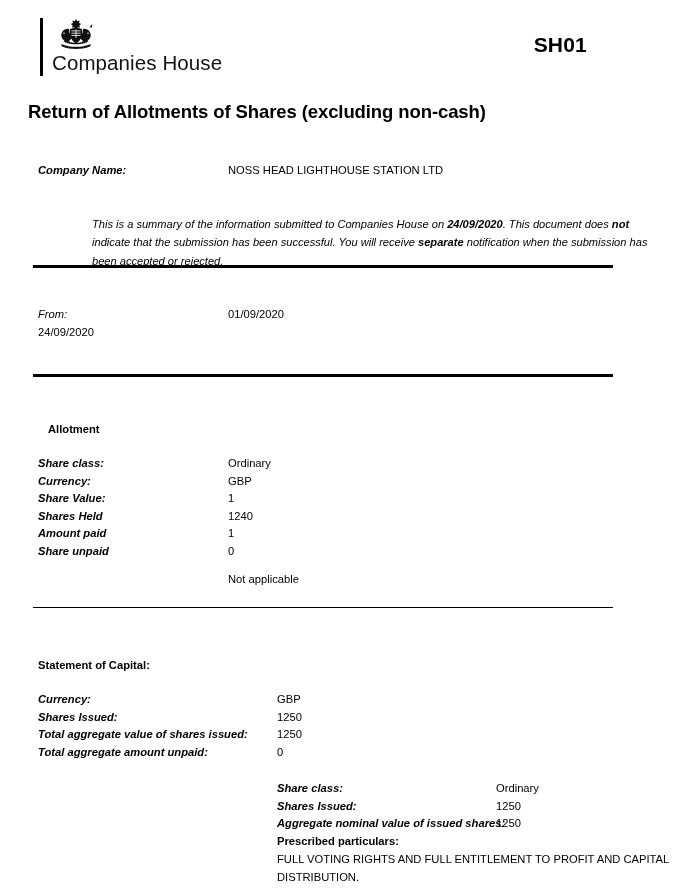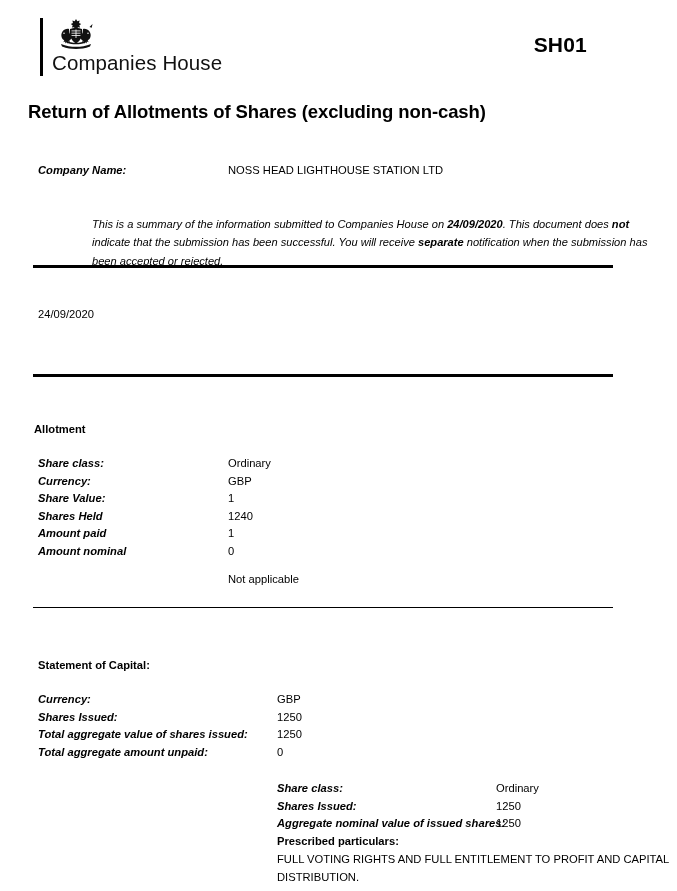--- a/index.html
+++ b/index.html
@@ -158,21 +158,21 @@
   }
 
   .section-heading {
     font-size: 11.2px;
     font-weight: bold;
     line-height: 16px;
   }
 
   .block-allotment-head {
     position: absolute;
-    left: 34px;
+    left: 48px;
     top: 421px;
   }
   .block-allotment {
     position: absolute;
     left: 38px;
     top: 455px;
   }
   .block-noncash {
     position: absolute;
     left: 228px;
@@ -255,20 +255,24 @@
       <span class="val">NOSS HEAD LIGHTHOUSE STATION LTD</span>
     </div>
   </div>
 
   <div class="disclaimer"><span>This is a summary of the information submitted to Companies House on </span><b>24/09/2020</b><span>. This document does </span><b>not</b><span> indicate that the submission has been successful. You will receive </span><b>separate</b><span> notification when the submission has been accepted or rejected.</span></div>
 
   <div class="rule-thick" id="rule-1"></div>
 
   <div class="block-dates">
     <div class="row plain col-a">
+      <span class="lbl">From:</span>
+      <span class="val">01/09/2020</span>
+    </div>
+    <div class="row plain col-a">
       <span class="val">24/09/2020</span>
     </div>
   </div>
 
   <div class="rule-thick" id="rule-2"></div>
 
   <div class="section-heading block-allotment-head">Allotment</div>
 
   <div class="block-allotment">
     <div class="row col-a">
@@ -285,21 +289,21 @@
     </div>
     <div class="row col-a">
       <span class="lbl">Shares Held</span>
       <span class="val">1240</span>
     </div>
     <div class="row col-a">
       <span class="lbl">Amount paid</span>
       <span class="val">1</span>
     </div>
     <div class="row col-a">
-      <span class="lbl">Amount nominal</span>
+      <span class="lbl">Share unpaid</span>
       <span class="val">0</span>
     </div>
   </div>
 
   <div class="block-noncash">
     <div class="nc-body">Not applicable</div>
   </div>
 
   <div class="rule-thin" id="rule-3"></div>
 

